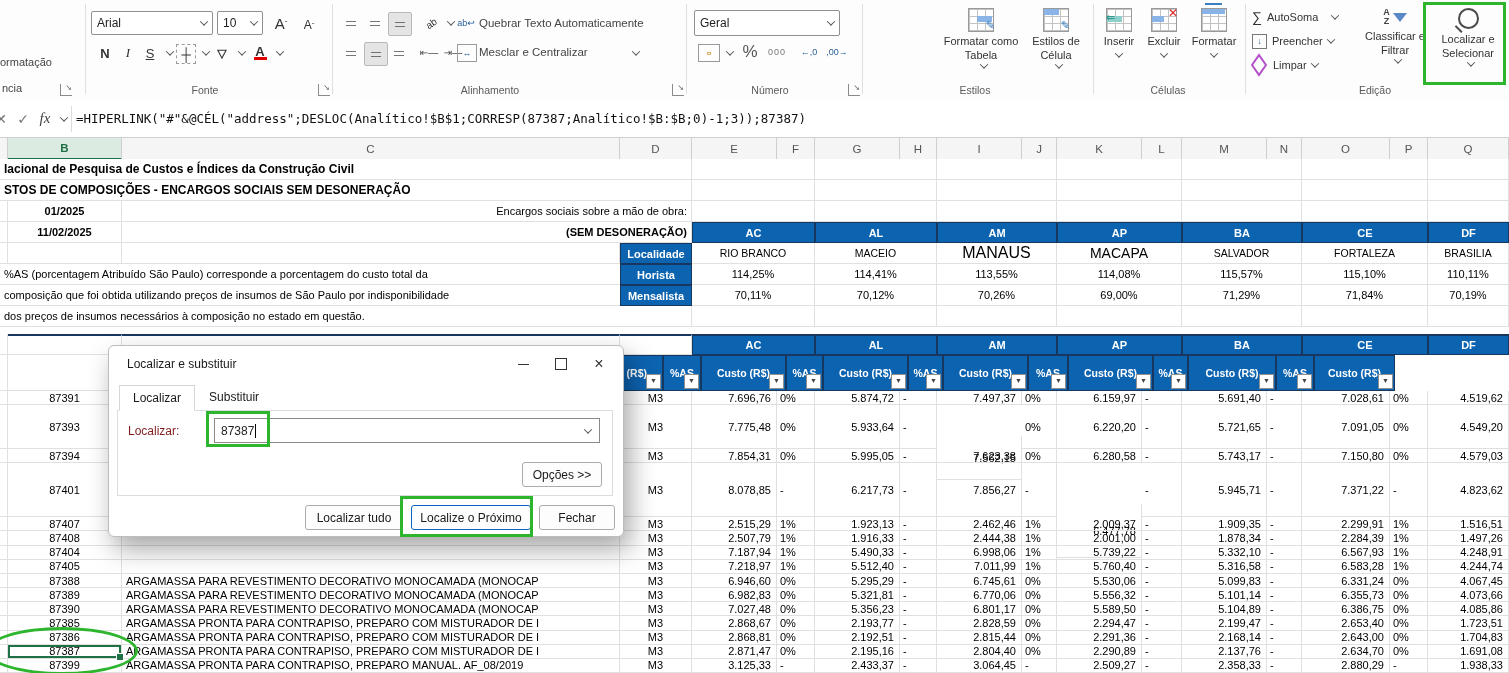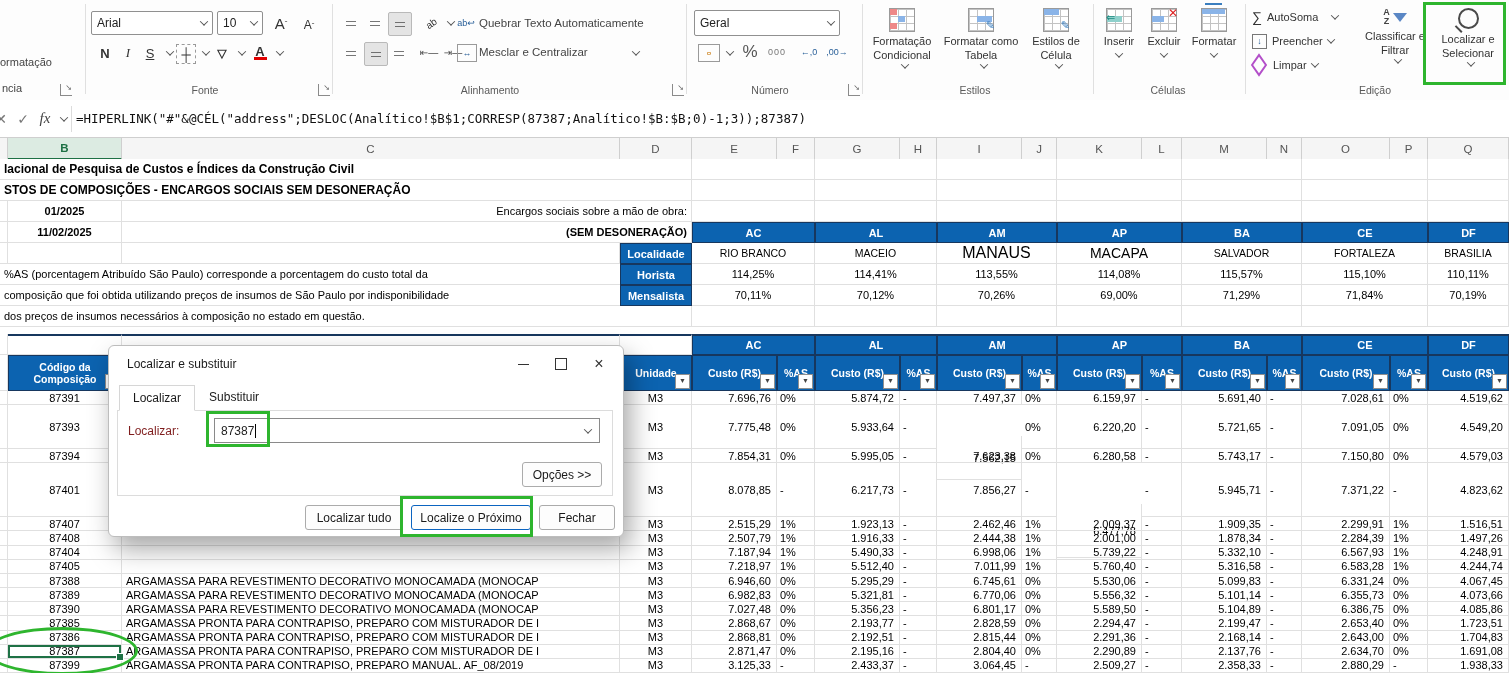--- a/index.html
+++ b/index.html
@@ -133,29 +133,20 @@
     <div class="rbtn" style="left:698px;top:44px;width:20px;height:16px;border:1px solid #9a9a9a;font-size:8px;color:#c77300;">¤</div>
     <span class="chv" style="position:absolute;left:722px;top:50px;"></span>
     <div class="rbtn" style="left:738px;top:40px;width:24px;height:24px;font-size:17px;color:#555;">%</div>
     <div class="rbtn" style="left:764px;top:44px;width:26px;height:16px;font-size:9px;color:#777;letter-spacing:1px;">000</div>
     <div class="rbtn" style="left:796px;top:44px;width:26px;height:16px;font-size:9px;color:#2a6099;">←,0</div>
     <div class="rbtn" style="left:824px;top:44px;width:26px;height:16px;font-size:9px;color:#2a6099;">,00→</div>
     <div class="glabel" style="left:730px;width:80px;">Número</div>
     <span class="launch" style="left:848px;top:84px;">↘</span>
     <div class="gsep" style="left:862px;"></div>
 
-    <div class="bigbtn" style="left:864px;top:8px;width:76px;">
-      <span class="minigrid">
-          <span style="left:0;top:0;width:7px;height:6px;background:#e88;"></span>
-          <span style="left:8px;top:7px;width:7px;height:6px;background:#8ab4e8;"></span>
-          <span style="left:0;top:14px;width:7px;height:6px;background:#e88;"></span>
-        </span>
-      <span>Formatação Condicional</span>
-        <span class="chv"></span>
-    </div>
     <div class="bigbtn" style="left:942px;top:8px;width:78px;">
       <span class="minigrid">
           <span style="left:8px;top:7px;width:15px;height:6px;background:#8ab4e8;"></span>
           <span style="right:-2px;bottom:-2px;font-size:11px;color:#3a7ebf;">✎</span>
         </span>
       <span>Formatar como Tabela</span>
         <span class="chv"></span>
     </div>
     <div class="bigbtn" style="left:1022px;top:8px;width:68px;">
       <span class="minigrid">
@@ -357,21 +348,20 @@
         <div class="cell blue topnavy" style="width: 123px;">AC</div>
         <div class="cell blue topnavy" style="width: 122px;">AL</div>
         <div class="cell blue topnavy" style="width: 120px;">AM</div>
         <div class="cell blue topnavy" style="width: 125px;">AP</div>
         <div class="cell blue topnavy" style="width: 120px;">BA</div>
         <div class="cell blue topnavy" style="width: 126px;">CE</div>
         <div class="cell blue topnavy" style="width: 81px;">DF</div>
       </div>
       <div class="srow" style="height: 36px;">
         <div class="cell " style="width: 8px;"></div>
-        <div class="cell blue hdr2" style="width: 114px;">Código da Composição<span class="fbtn">▼</span></div>
         <div class="cell " style="width: 498px;"></div>
         <div class="cell blue hdr2" style="width: 72px;">Unidade<span class="fbtn">▼</span></div>
         <div class="cell blue hdr2" style="width: 85px;">Custo (R$)<span class="fbtn">▼</span></div>
         <div class="cell blue hdr2" style="width: 38px;">%AS<span class="fbtn">▼</span></div>
         <div class="cell blue hdr2" style="width: 85px;">Custo (R$)<span class="fbtn">▼</span></div>
         <div class="cell blue hdr2" style="width: 37px;">%AS<span class="fbtn">▼</span></div>
         <div class="cell blue hdr2" style="width: 85px;">Custo (R$)<span class="fbtn">▼</span></div>
         <div class="cell blue hdr2" style="width: 35px;">%AS<span class="fbtn">▼</span></div>
         <div class="cell blue hdr2" style="width: 85px;">Custo (R$)<span class="fbtn">▼</span></div>
         <div class="cell blue hdr2" style="width: 40px;">%AS<span class="fbtn">▼</span></div>

